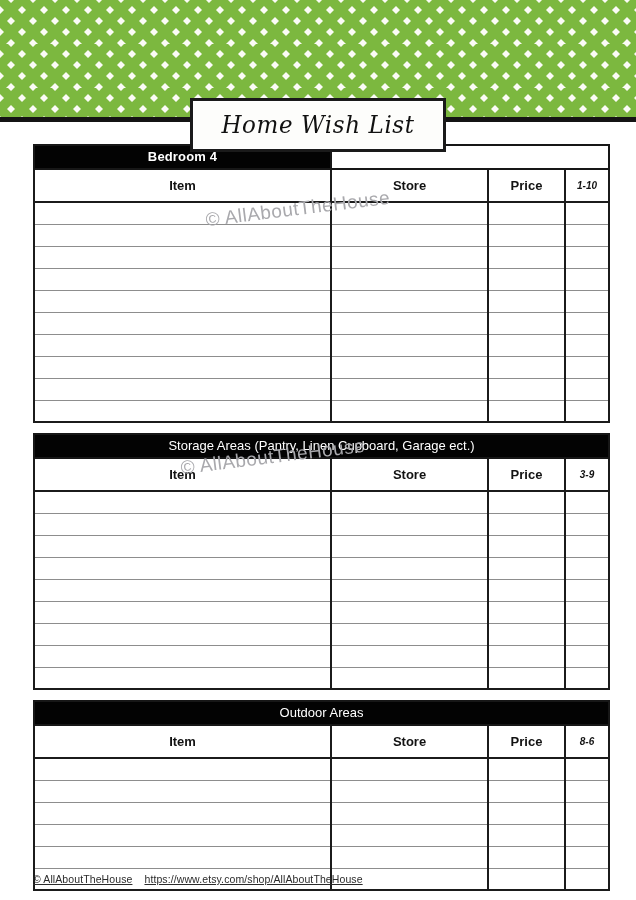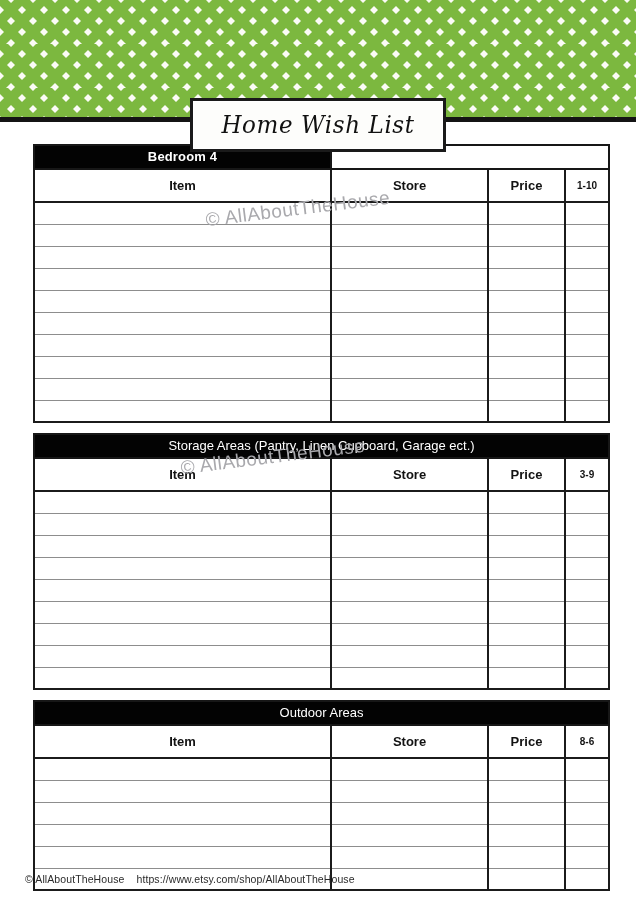--- a/index.html
+++ b/index.html
@@ -131,20 +131,21 @@
     background: #ffffff;
     border-left: 2px solid #1b1b1b;
     border-right: 2px solid #1b1b1b;
     border-top: 2px solid #1b1b1b;
     border-bottom: 2px solid #1b1b1b;
     line-height: 23px;
   }
   tr.col-head td.rate-head {
     font-size: 10px;
     font-weight: bold;
+    font-style: italic;
   }
 
   
   tr.entry td {
     height: 22px;
     padding: 0;
     background: #ffffff;
     border-left: 2px solid #1b1b1b;
     border-right: 2px solid #1b1b1b;
     border-top: 1px solid #8d8d8d;
@@ -164,26 +165,27 @@
     letter-spacing: 0.5px;
     pointer-events: none;
     z-index: 4;
   }
   #watermark-1 { left: 205px; top: 198px; }
   #watermark-2 { left: 180px; top: 446px; }
 
   
   #footer {
     position: absolute;
-    left: 25px;
+    left: 33px;
     top: 873px;
     font-size: 10.5px;
     color: #2b2b2b;
     white-space: nowrap;
     letter-spacing: 0.1px;
+    text-decoration: underline;
   }
   #footer .gap { display: inline-block; width: 12px; }
 </style>
 </head>
 <body>
 
 <div id="page">
 
   <div id="banner">
     <svg id="banner-pattern" viewBox="0 0 636 118" preserveAspectRatio="none">

